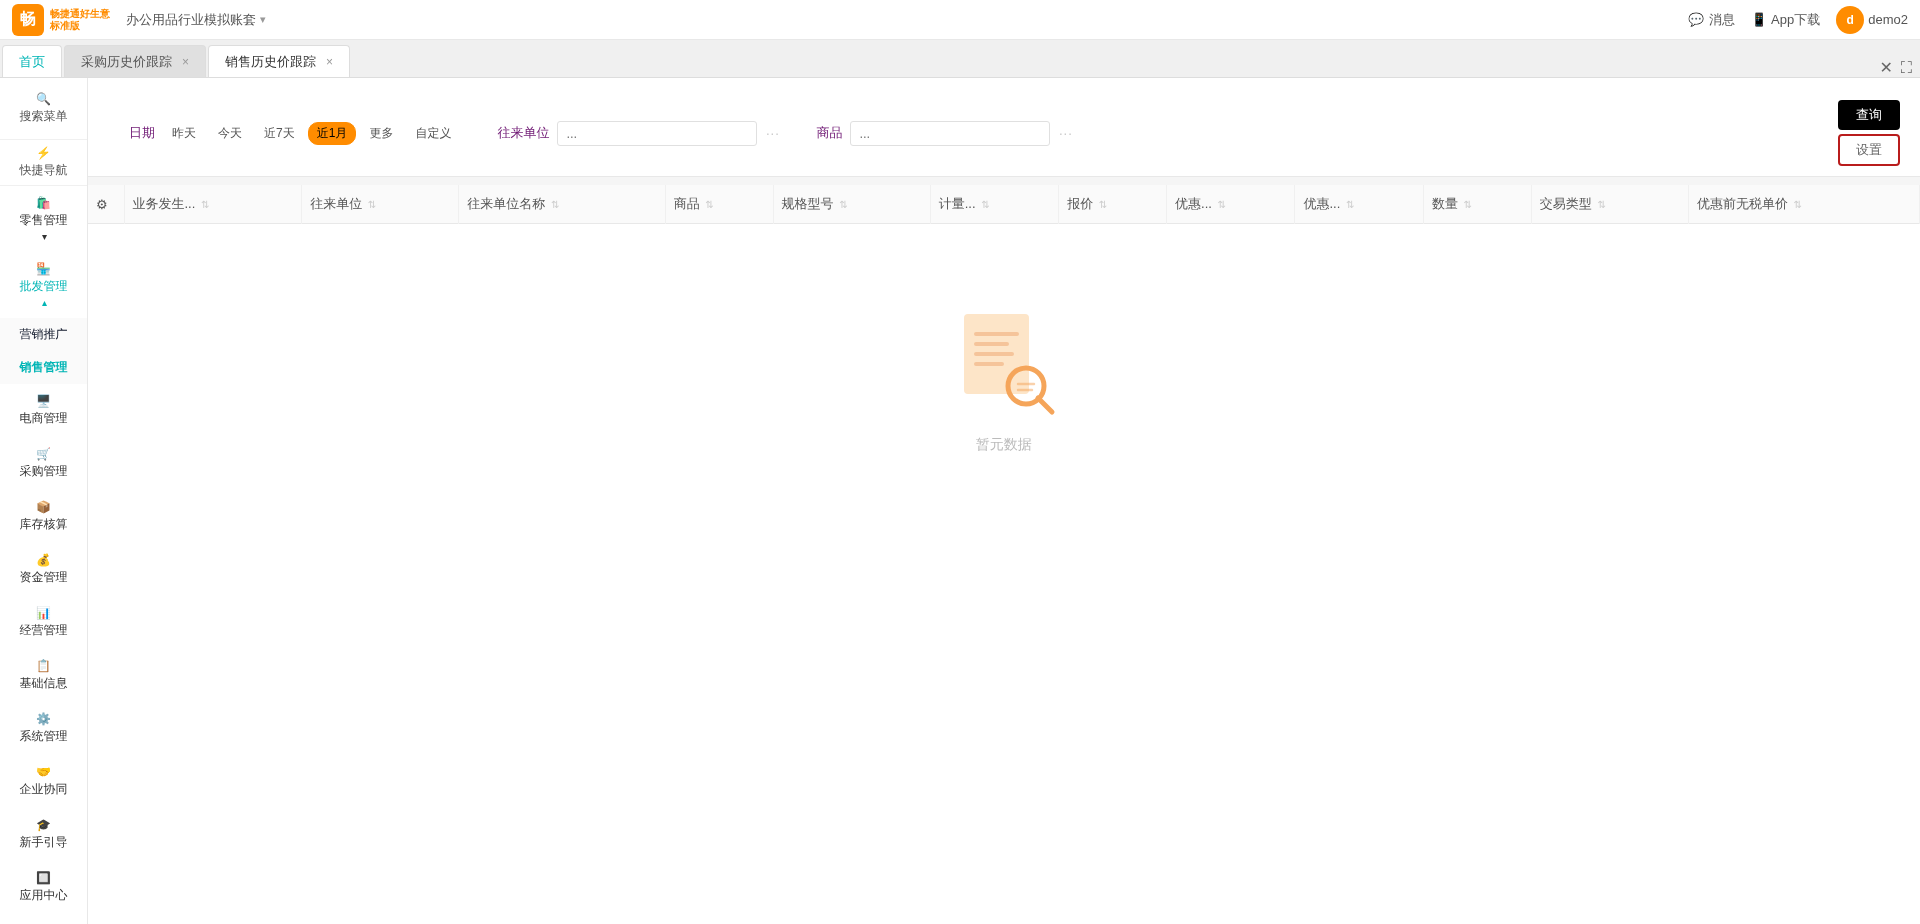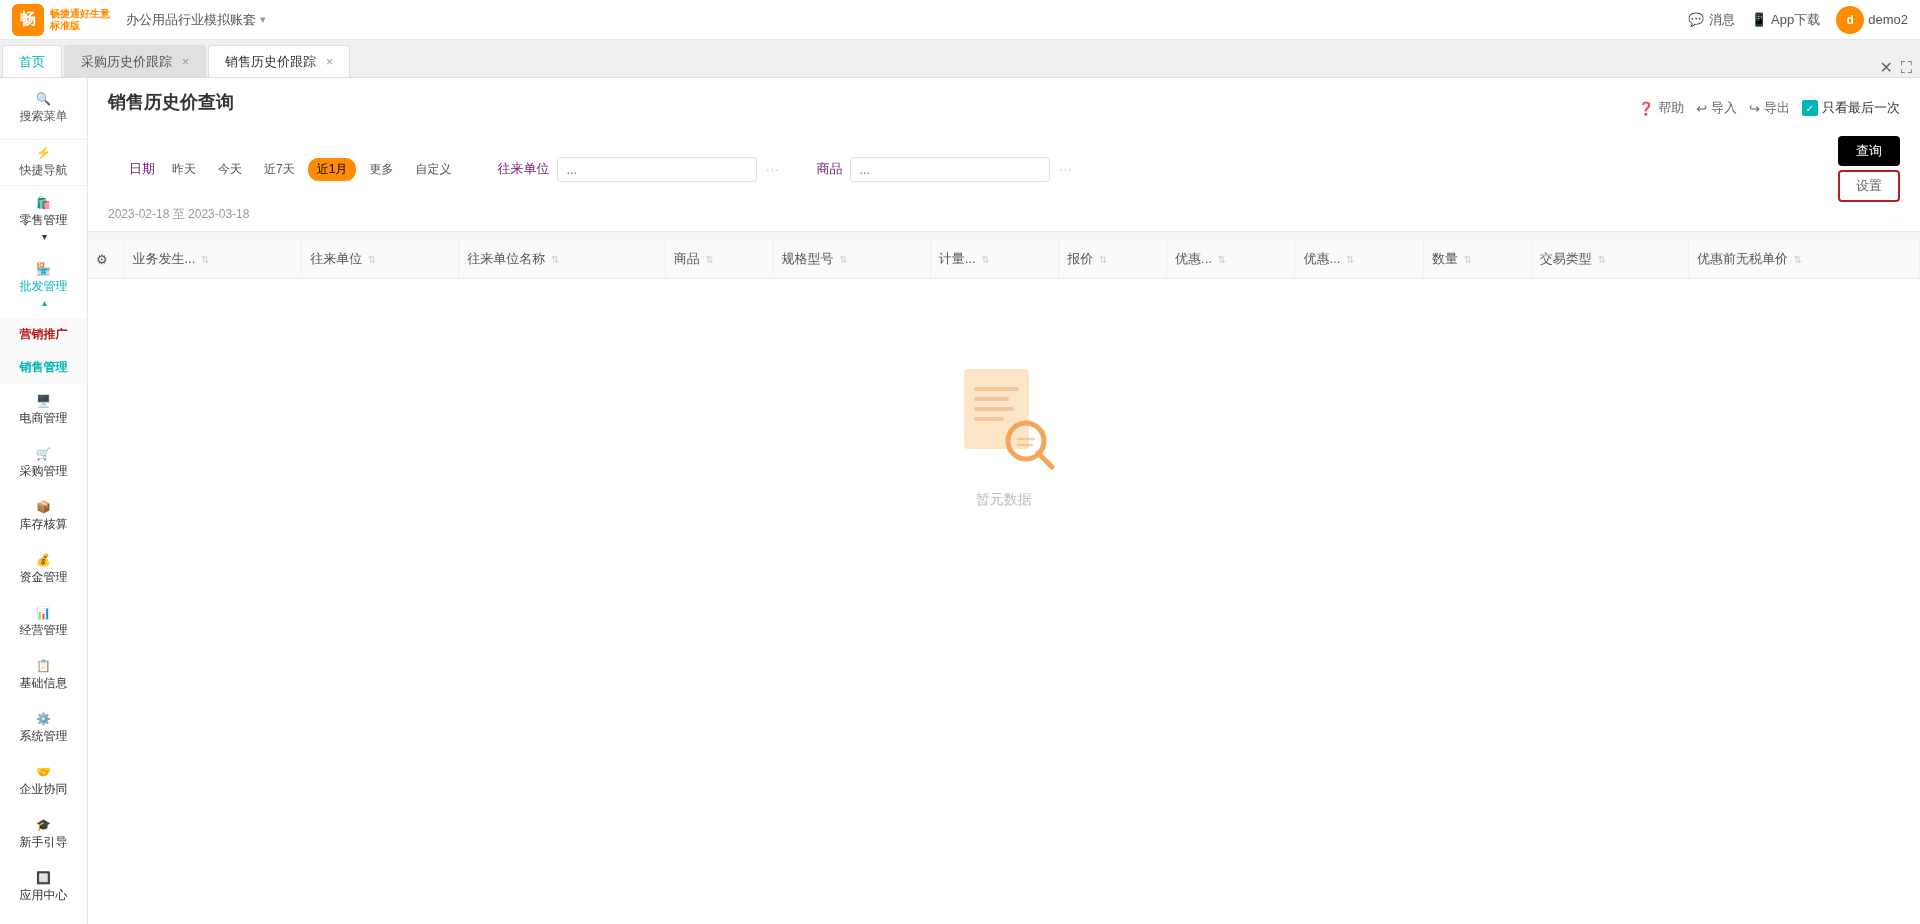--- a/index.html
+++ b/index.html
@@ -29,21 +29,21 @@
     .main-layout { display: flex; flex: 1; overflow: hidden; }
 
     
     .sidebar { width: 88px; background: #fff; border-right: 1px solid #e8e8e8; display: flex; flex-direction: column; overflow-y: auto; flex-shrink: 0; }
     .sidebar-search { padding: 8px 6px; border-bottom: 1px solid #f0f0f0; }
     .sidebar-search-btn { width: 100%; background: none; border: none; color: #555; cursor: pointer; font-size: 12px; display: flex; flex-direction: column; align-items: center; gap: 2px; padding: 6px 0; }
     .sidebar-nav-btn { padding: 6px 0; text-align: center; font-size: 12px; color: #555; cursor: pointer; border-bottom: 1px solid #f0f0f0; display: flex; flex-direction: column; align-items: center; gap: 2px; }
     .sidebar-item { padding: 10px 0; text-align: center; font-size: 12px; color: #333; cursor: pointer; display: flex; flex-direction: column; align-items: center; gap: 2px; }
     .sidebar-item.expanded { color: #00b5b5; }
     .sidebar-sub { background: #fafafa; }
-    .sidebar-sub-item { padding: 8px 0; text-align: center; font-size: 12px; color: #b91c1c; cursor: pointer; font-weight: bold; }
+    .sidebar-sub-item { padding: 8px 0; text-align: center; font-size: 12px; color: #0f172a; cursor: pointer; }
     .sidebar-sub-item.active { color: #00b5b5; font-weight: bold; }
     .chevron { font-size: 10px; margin-left: 2px; }
 
     
     .content { flex: 1; display: flex; flex-direction: column; overflow: hidden; background: #f5f5f5; }
     .page-header { background: #fff; padding: 12px 20px 0 20px; border-bottom: 1px solid #e8e8e8; }
     .page-title { font-size: 18px; font-weight: bold; color: #333; margin-bottom: 12px; }
     .filter-bar { display: flex; align-items: center; gap: 16px; padding: 10px 0; flex-wrap: wrap; }
     .filter-group { display: flex; align-items: center; gap: 8px; }
     .filter-label { color: #701a75; font-size: 13px; margin-left: 21px; }
@@ -191,41 +191,20 @@
     </div>
     <div class="sidebar-item">
       
       
     </div>
 
   </div>
 
   <div class="content">
     <div class="page-header">
-      <div style="display:flex; align-items:center; justify-content:space-between;">
-        <h1 class="page-title">销售历史价查询</h1>
-        <div class="header-actions">
-          <div class="header-action-btn">
-            <span>❓</span>
-            <span>帮助</span>
-          </div>
-          <div class="header-action-btn">
-            <span>↩</span>
-            <span>导入</span>
-          </div>
-          <div class="header-action-btn">
-            <span>↪</span>
-            <span>导出</span>
-          </div>
-          <label class="checkbox-label">
-            <div class="checkbox-checked">✓</div>
-            <span>只看最后一次</span>
-          </label>
-        </div>
-      </div>
 
       <div class="filter-bar">
         <div class="filter-group">
           <span class="filter-label">日期</span>
           <div class="date-btns">
             <button class="date-btn">昨天</button>
             <button class="date-btn">今天</button>
             <button class="date-btn">近7天</button>
             <button class="date-btn active">近1月</button>
             <button class="date-btn">更多</button>
@@ -241,21 +220,20 @@
           <span class="filter-label">商品</span>
           <input class="filter-input" type="text" style="width: 200px;" placeholder="...">
           <span class="filter-input-dots">···</span>
         </div>
         <div style="display:flex; flex-direction:column; gap:4px; margin-left:auto;">
           <button class="query-btn">查询</button>
           <button class="settings-btn">设置</button>
         </div>
       </div>
 
-      <div class="date-range" style="padding-bottom: 8px; margin-top:-6px;">2023-02-18 至 2023-03-18</div>
     </div>
 
     <div class="table-wrapper">
       <table class="data-table">
         <thead>
           <tr>
             <th class="th-gear">⚙</th>
             <th>业务发生... <span class="sort-icon">⇅</span></th>
             <th>往来单位 <span class="sort-icon">⇅</span></th>
             <th>往来单位名称 <span class="sort-icon">⇅</span></th>

